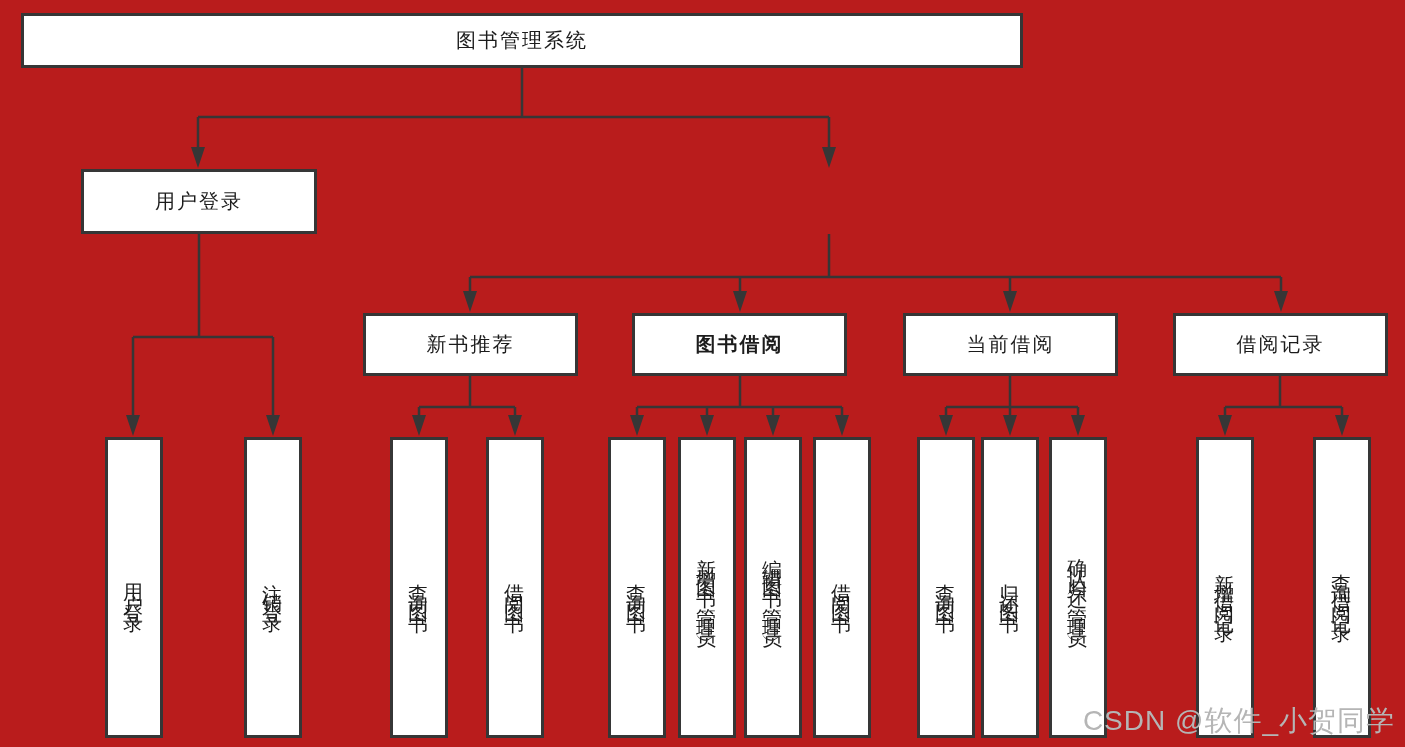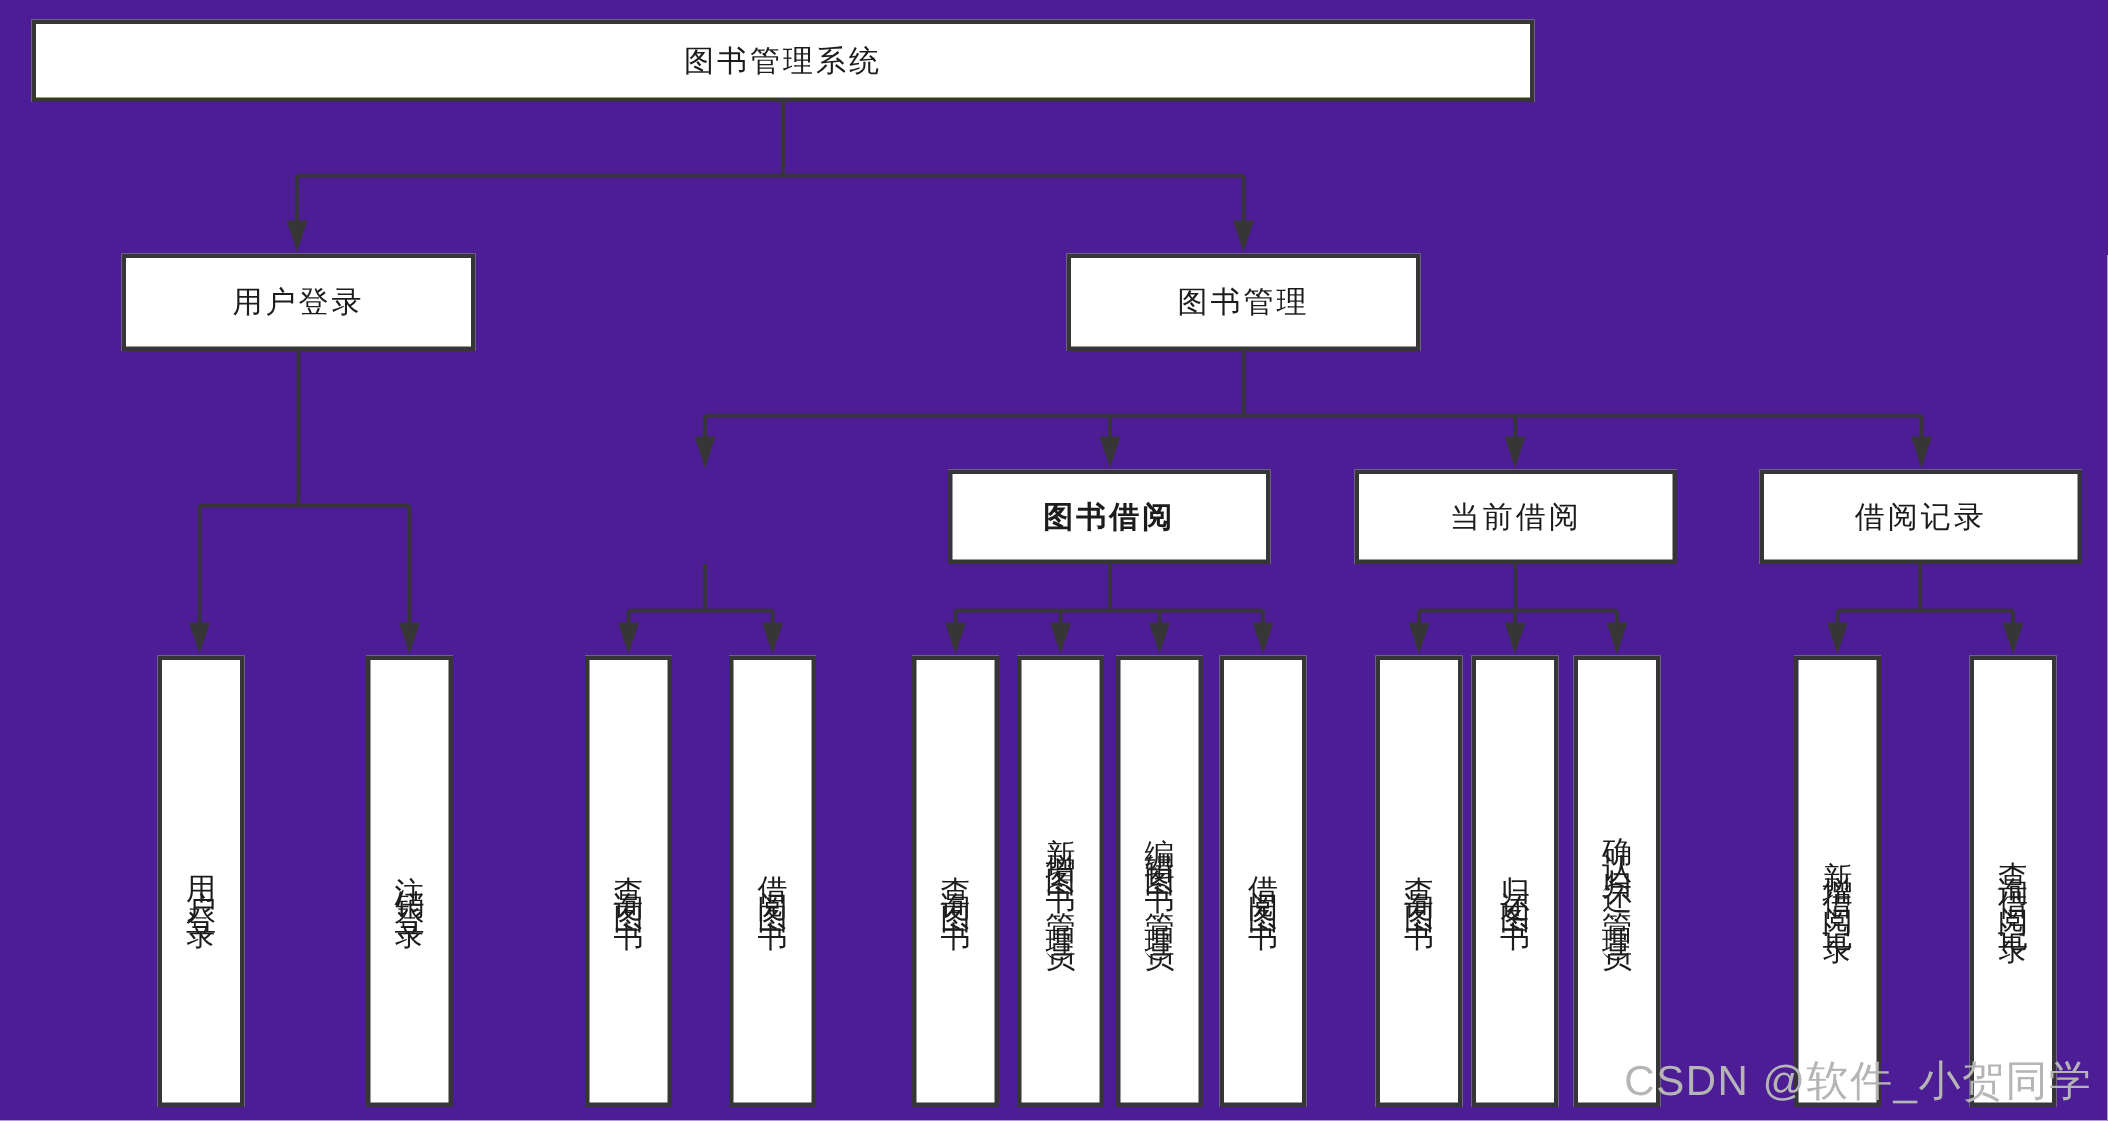--- a/index.html
+++ b/index.html
@@ -2,21 +2,21 @@
 <html><head>
 <meta charset="utf-8">
 <style>
   * { box-sizing: border-box; }
   html, body { margin: 0; padding: 0; background: #ffffff; }
   body { font-family: "Liberation Sans", sans-serif; }
   .canvas {
     position: relative;
     width: 1405px;
     height: 747px;
-    background: #4c1d95;
+    background: #b91c1c;
     overflow: hidden;
   }
   svg.connectors {
     position: absolute;
     left: 0; top: 0;
     width: 1405px; height: 747px;
     display: block;
   }
   .node {
     position: absolute;
@@ -100,24 +100,24 @@
              M1218 415 H1232 L1225 436 Z  M1335 415 H1349 L1342 436 Z"></path>
   </svg>
 
   <div class="node hnode node-root">
     <span>图书管理系统</span>
   </div>
 
   <div class="node hnode node-l2-user">
     <span>用户登录</span>
   </div>
-  <div class="node hnode node-l2-book">
-    <span>图书管理</span>
+
+  <div class="node hnode node-l3 node-l3-new">
+    <span>新书推荐</span>
   </div>
-
   <div class="node hnode node-l3 node-l3-borrow">
     <span>图书借阅</span>
   </div>
   <div class="node hnode node-l3 node-l3-current">
     <span>当前借阅</span>
   </div>
   <div class="node hnode node-l3 node-l3-record">
     <span>借阅记录</span>
   </div>
 

